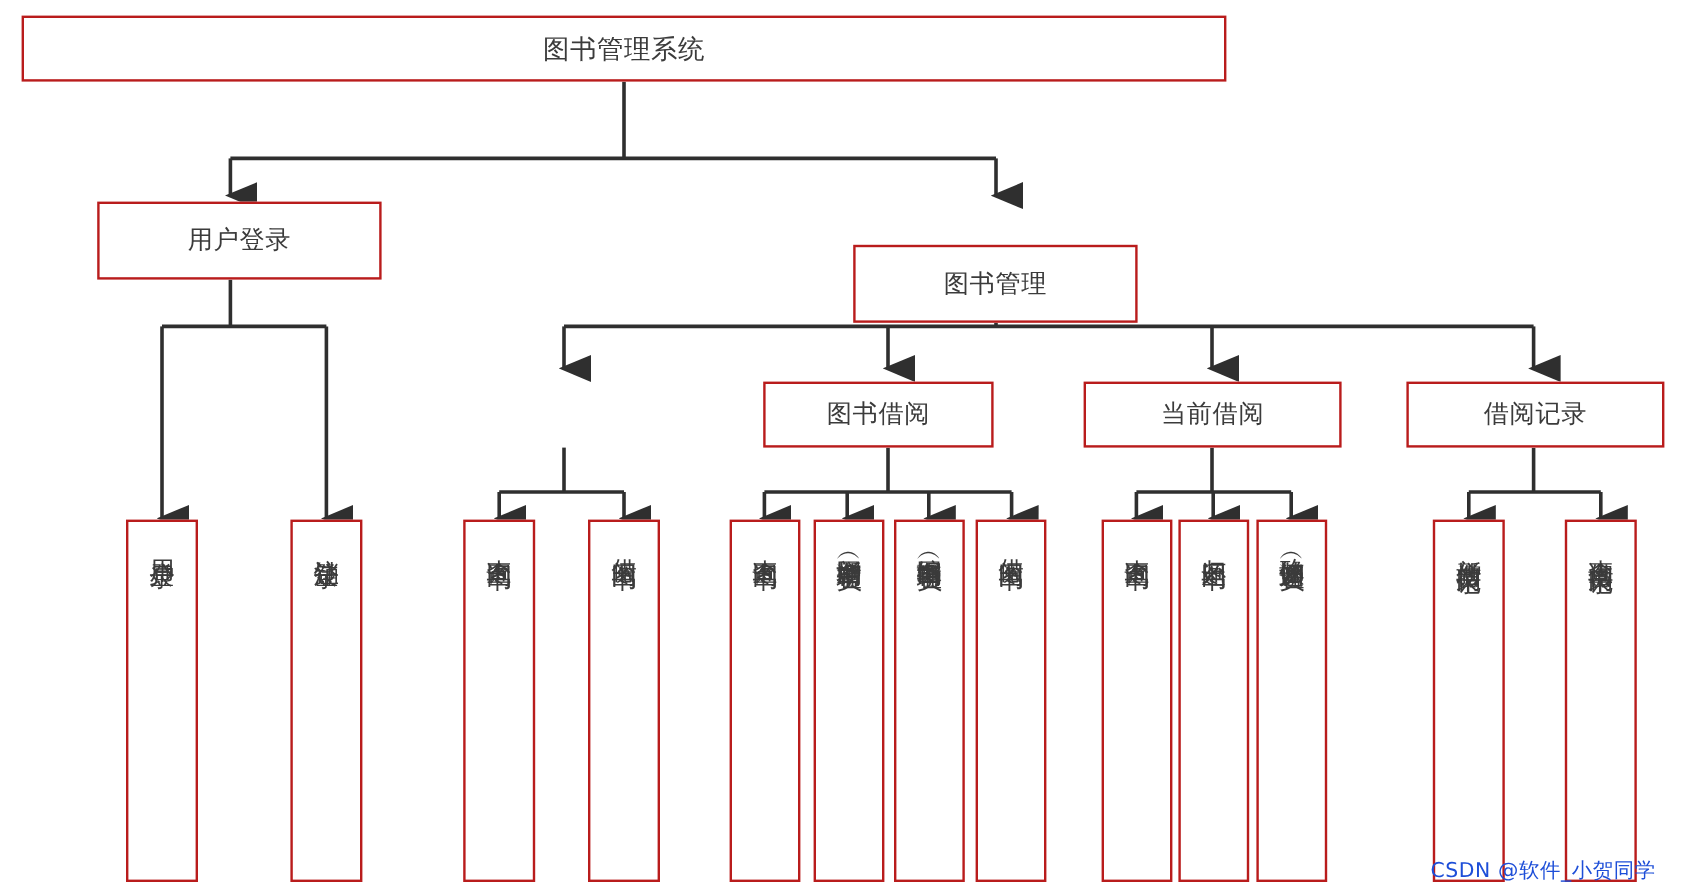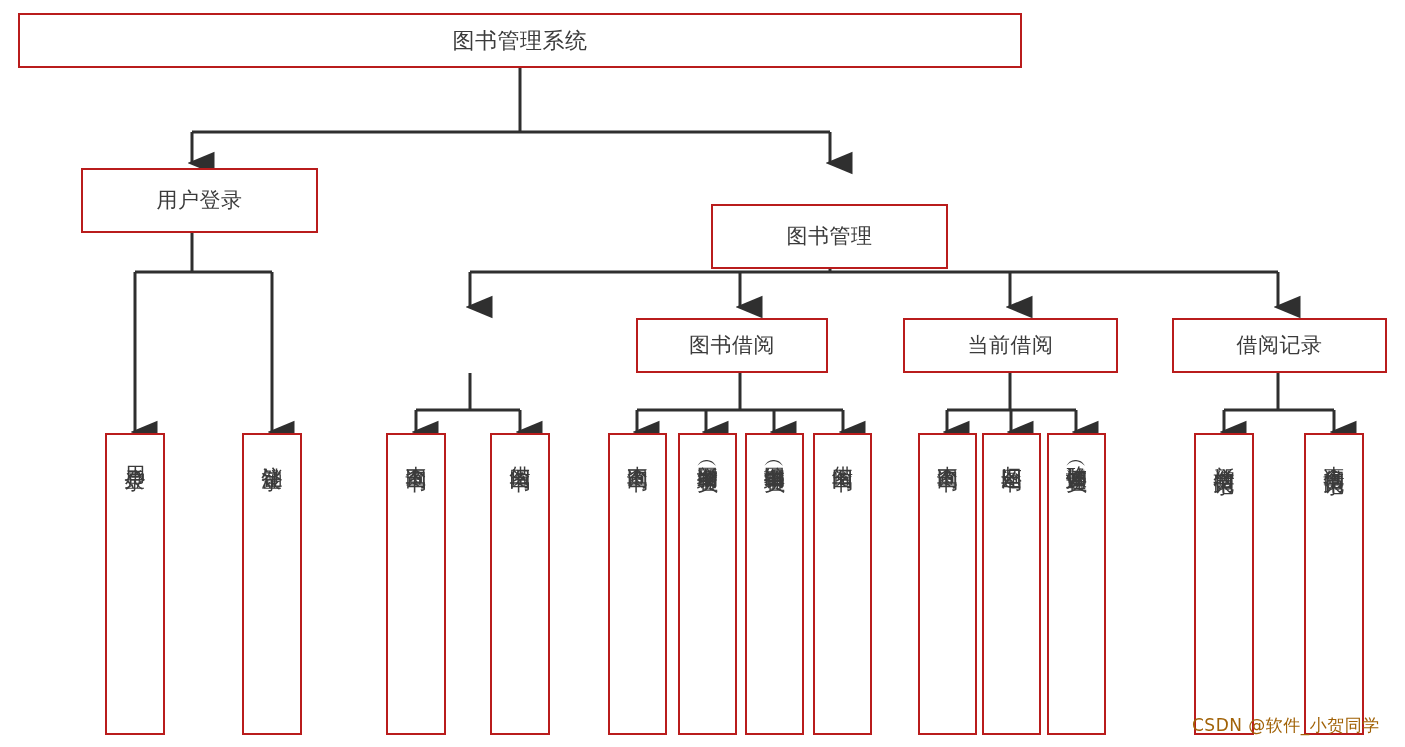--- a/index.html
+++ b/index.html
@@ -67,21 +67,21 @@
     white-space: nowrap;
   }
   .node.vert.tall-text .node-label {
     letter-spacing: 1px;
   }
   #watermark {
     position: absolute;
     left: 1192px;
     top: 714px;
     font-size: 17px;
-    color: #a16207;
+    color: #1d4ed8;
     white-space: nowrap;
     letter-spacing: 0.5px;
     font-family: "DejaVu Sans", "Liberation Sans", sans-serif;
   }
 </style>
 </head>
 <body>
 
 <div id="diagram-root">
 

